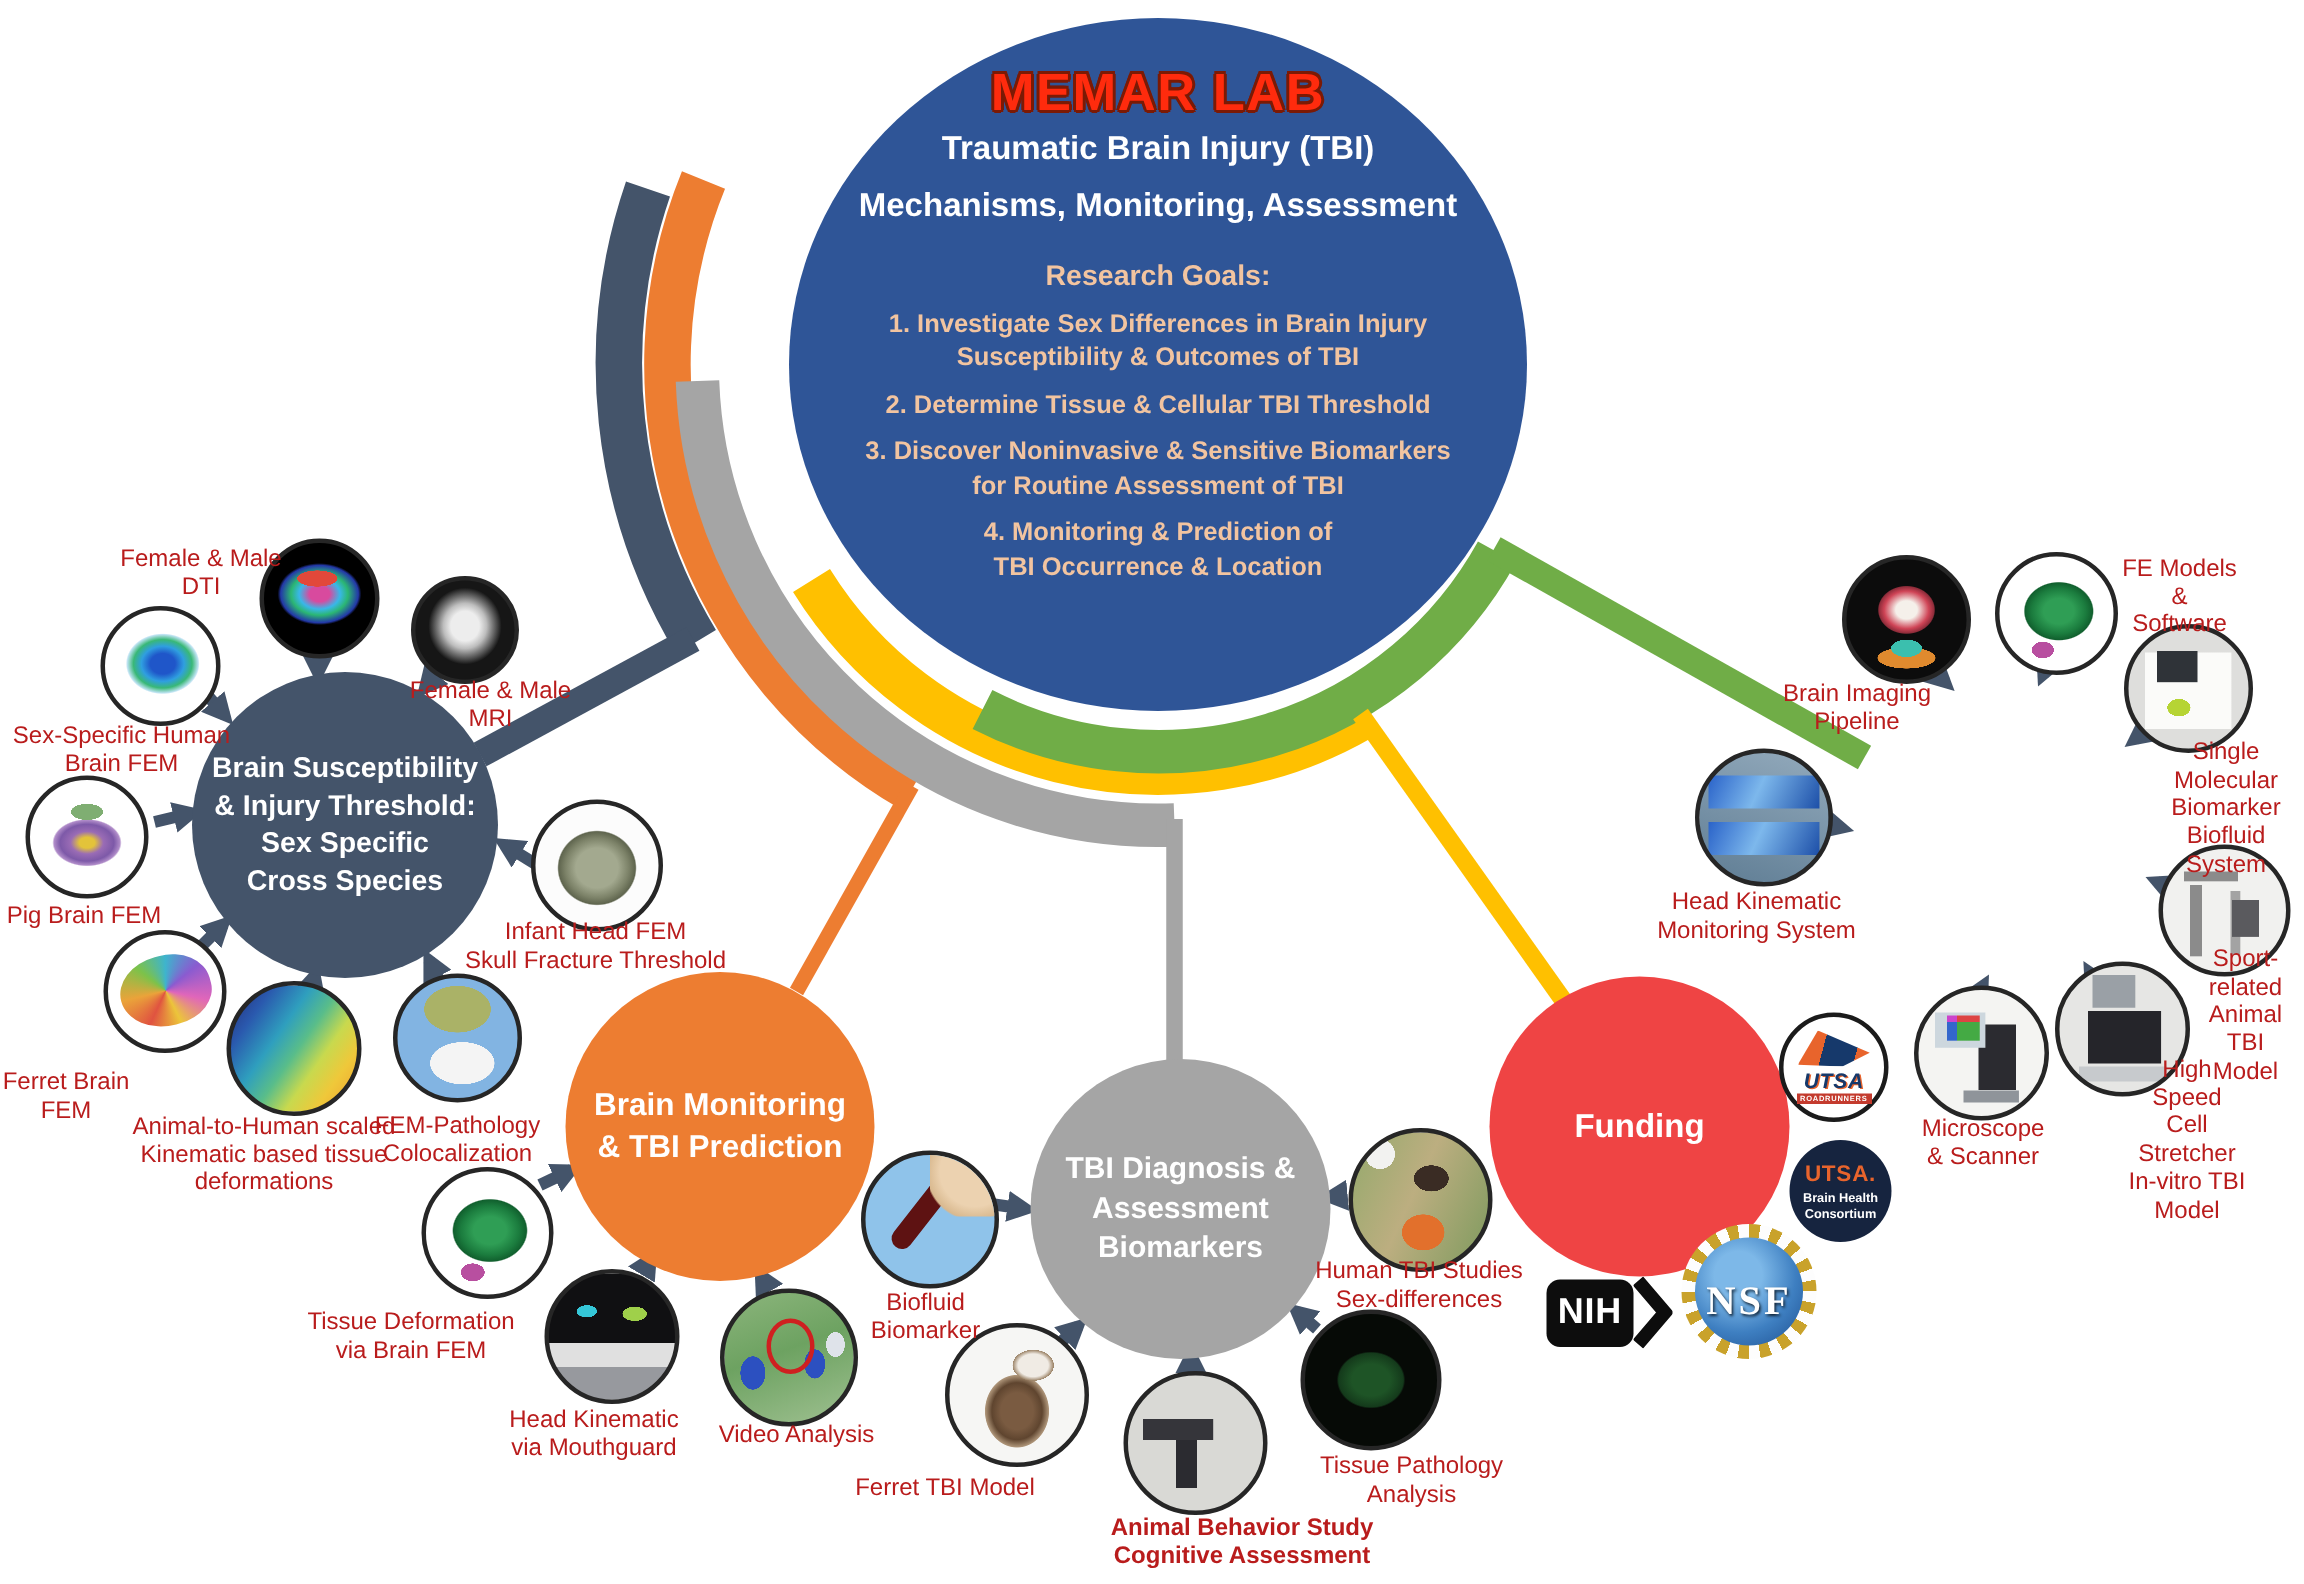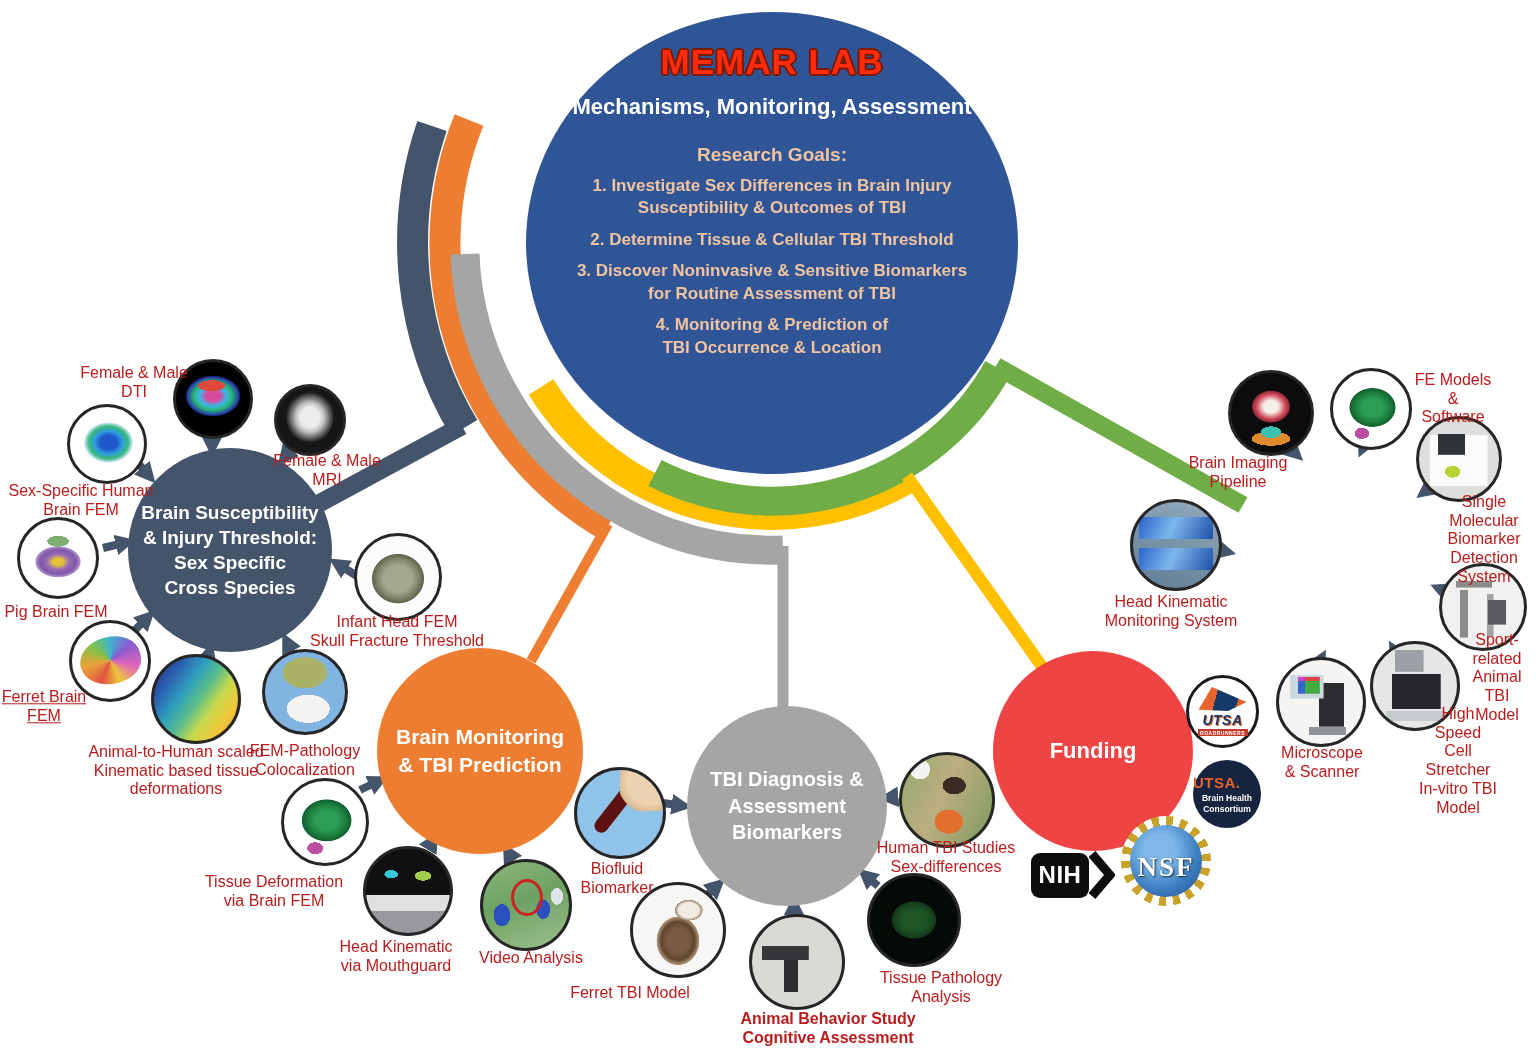--- a/index.html
+++ b/index.html
@@ -87,21 +87,21 @@
   .logo-rr{position:absolute;left:1186px;top:675px;width:73px;height:73px;border-radius:50%;
     background:#fff;border:3px solid #1b1b1b;box-sizing:border-box;z-index:4;display:flex;
     flex-direction:column;align-items:center;justify-content:center;}
   .rr-head{width:48px;height:24px;background:linear-gradient(105deg,#e8642c 0 36%,#16396b 36% 78%,#e8642c 78%);
     clip-path:polygon(0 95%,28% 0,100% 62%,62% 100%);}
   .rr-word{font-size:14px;font-weight:bold;font-style:italic;color:#16396b;letter-spacing:0.5px;
     text-shadow:1px 1px 0 #e8642c;margin-top:1px;}
   .rr-band{margin-top:1px;width:50px;height:7px;background:#c43b2e;color:#fff;font-size:5px;
     font-weight:bold;display:flex;align-items:center;justify-content:center;letter-spacing:0.5px;}
   .logo-bhc{position:absolute;left:1193px;top:760px;width:68px;height:68px;border-radius:50%;
-    background:#16243f;z-index:4;display:flex;flex-direction:column;justify-content:center;}
+    background:#16243f;z-index:4;display:flex;flex-direction:column;align-items:center;justify-content:center;}
   .bhc-utsa{color:#e8642c;font-weight:bold;font-size:15px;letter-spacing:0.5px;}
   .bhc-sub{color:#fff;font-weight:bold;font-size:8.5px;line-height:1.25;text-align:center;white-space:pre-line;margin-top:2px;}
   .logo-nih{position:absolute;left:1031px;top:851px;display:flex;align-items:center;z-index:4;}
   .nih-box{width:58px;height:45px;background:#0d0d0d;border-radius:9px;color:#fff;font-weight:bold;
     font-size:24px;display:flex;align-items:center;justify-content:center;letter-spacing:0.5px;}
   .logo-nsf{position:absolute;left:1121px;top:816px;width:90px;height:90px;border-radius:50%;
     background:repeating-conic-gradient(#c9a22b 0deg 10deg,#fdfdfd 10deg 20deg);z-index:4;}
   .nsf-globe{position:absolute;left:10%;top:10%;width:80%;height:80%;border-radius:50%;
     background:radial-gradient(circle at 40% 35%,#7db8e8 0 25%,#3e7fc1 60%,#1d4e8f 100%);
     display:flex;align-items:center;justify-content:center;}
@@ -158,20 +158,21 @@
       <path d="M 1440 480 L 1423 493" marker-end="url(#ah)"></path>
       <path d="M 1216 549 L 1228 552" marker-end="url(#ah)"></path>
       <path d="M 1452 594 L 1438 588" marker-end="url(#ah)"></path>
       <path d="M 1402 664 L 1393 648" marker-end="url(#ah)"></path>
       <path d="M 1316 668 L 1322 657" marker-end="url(#ah)"></path>
     </g>
   </svg>
 
   <div class="hub-central">
     <div class="memar-title">MEMAR LAB</div>
+    <div class="memar-sub">Traumatic Brain Injury (TBI)</div>
     <div class="memar-sub2">Mechanisms, Monitoring, Assessment</div>
     <div class="goals-head">Research Goals:</div>
     <div class="goal">1.   Investigate Sex Differences in Brain Injury
 Susceptibility &amp;  Outcomes of TBI</div>
     <div class="goal">2.   Determine Tissue &amp; Cellular TBI Threshold</div>
     <div class="goal">3.   Discover Noninvasive &amp; Sensitive Biomarkers
 for Routine Assessment of TBI</div>
     <div class="goal">4.   Monitoring &amp; Prediction of
 TBI Occurrence &amp; Location</div>
   </div>
@@ -219,21 +220,21 @@
   <div class="sat-img a-stretcher" style="left:1370px;top:641px;width:90px;height:90px;"></div>
   <div class="sat-img a-microscope" style="left:1276px;top:657px;width:90px;height:90px;"></div>
 
   <div class="cap" style="left:134px;top:383px;">Female &amp; Male
 DTI</div>
   <div class="cap" style="left:327px;top:471px;">Female &amp; Male
 MRI</div>
   <div class="cap" style="left:81px;top:501px;">Sex-Specific Human
 Brain FEM</div>
   <div class="cap" style="left:56px;top:612px;">Pig Brain FEM</div>
-  <div class="cap" style="left:44px;top:707px;text-decoration:underline;">Ferret Brain
+  <div class="cap" style="left:44px;top:732px;">Ferret Brain
 FEM</div>
   <div class="cap" style="left:176px;top:771px;">Animal-to-Human scaled
 Kinematic based tissue
 deformations</div>
   <div class="cap" style="left:305px;top:761px;">FEM-Pathology
 Colocalization</div>
   <div class="cap" style="left:397px;top:632px;">Infant Head FEM
 Skull Fracture Threshold</div>
   <div class="cap" style="left:274px;top:892px;">Tissue Deformation
 via Brain FEM</div>
@@ -248,21 +249,21 @@
   <div class="cap" style="left:941px;top:988px;">Tissue Pathology
 Analysis</div>
   <div class="cap" style="left:946px;top:858px;">Human TBI Studies
 Sex-differences</div>
   <div class="cap" style="left:1238px;top:473px;">Brain Imaging
 Pipeline</div>
   <div class="cap" style="left:1453px;top:399px;">FE Models &amp;
 Software</div>
   <div class="cap" style="left:1484px;top:540px;">Single Molecular
 Biomarker
-Detection System</div>
+Biofluid System</div>
   <div class="cap" style="left:1171px;top:612px;">Head Kinematic
 Monitoring System</div>
   <div class="cap" style="left:1497px;top:678px;">Sport-related
 Animal TBI
 Model</div>
   <div class="cap" style="left:1458px;top:761px;">High Speed Cell
 Stretcher
 In-vitro TBI Model</div>
   <div class="cap" style="left:1322px;top:763px;">Microscope
 &amp; Scanner</div>

